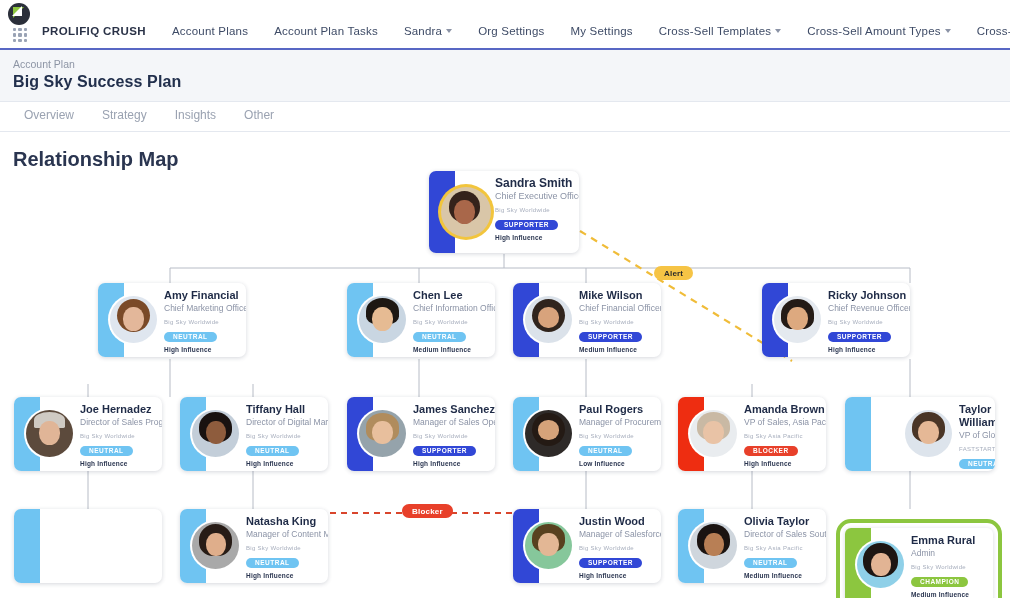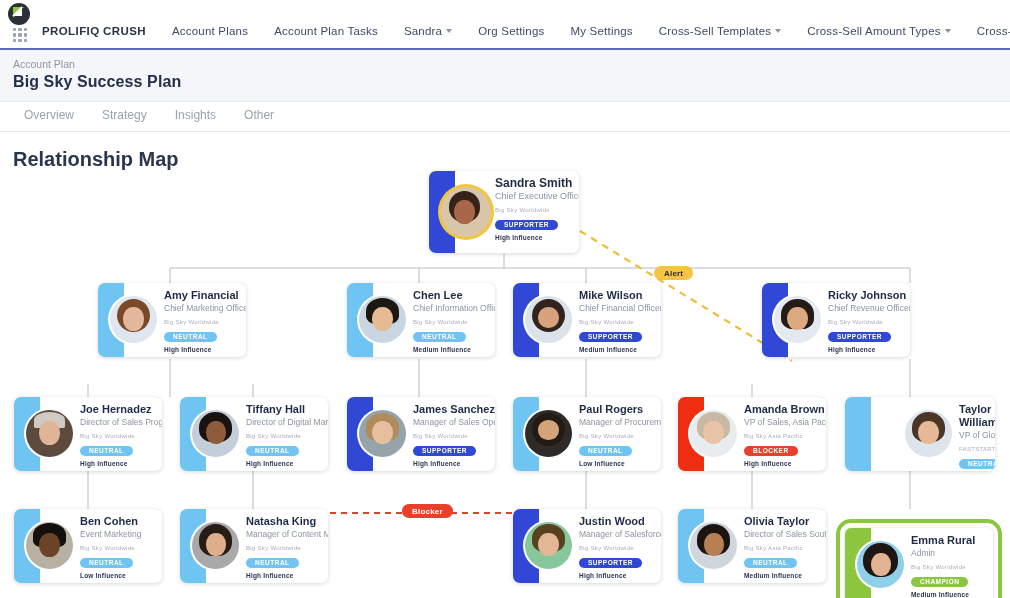--- a/index.html
+++ b/index.html
@@ -390,31 +390,20 @@
       <div class="nm">Taylor Williams</div>
       <div class="ro">VP of Global Sales</div>
       <div class="co">FASTSTART OG</div>
       <div class="badge" style="background:#6fc4f2">NEUTRAL</div>
       
     </div>
   </div>
 
   <div class="card" style="left:14px; top:338px; width:148px;">
     <div class="bar" style="background:#6fc4f2"></div>
-    <div class="body">
-      <div class="avatar" style="background:#b9b0a4">
-        <span style="position:absolute;left:7px;top:1px;width:33px;height:24px;border-radius:50% 50% 25% 25%;background:#14100e"></span>
-        <span style="position:absolute;left:13px;top:11px;width:21px;height:24px;border-radius:48%;background:#6b4427"></span>
-      </div>
-      <div class="nm">Ben Cohen</div>
-      <div class="ro">Event Marketing</div>
-      <div class="co">Big Sky Worldwide</div>
-      <div class="badge" style="background:#6fc4f2">NEUTRAL</div>
-      <div class="inf">Low Influence</div>
-    </div>
   </div>
 
   <div class="card" style="left:180px; top:338px; width:148px;">
     <div class="bar" style="background:#6fc4f2"></div>
     <div class="body">
       <div class="avatar" style="background:#a9a9a9">
         <span style="position:absolute;left:7px;top:2px;width:33px;height:32px;border-radius:50% 50% 42% 42%;background:#271c16"></span>
         <span style="position:absolute;left:14px;top:11px;width:20px;height:23px;border-radius:48%;background:#dfae8b"></span>
       </div>
       <div class="nm">Natasha King</div>

